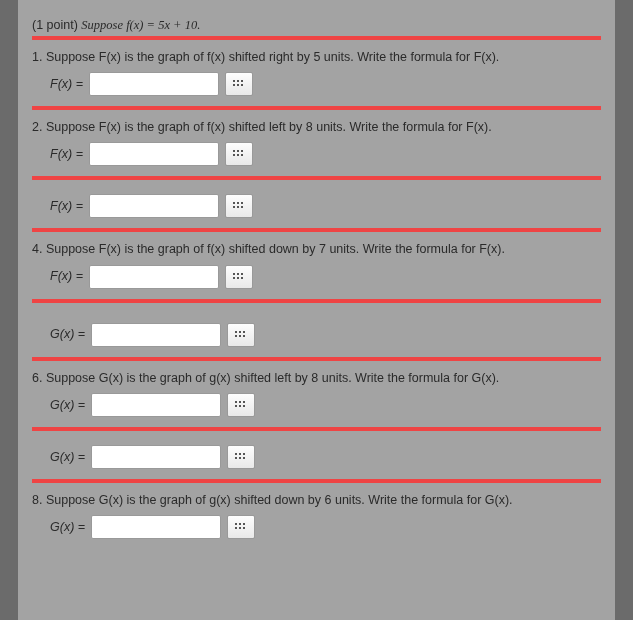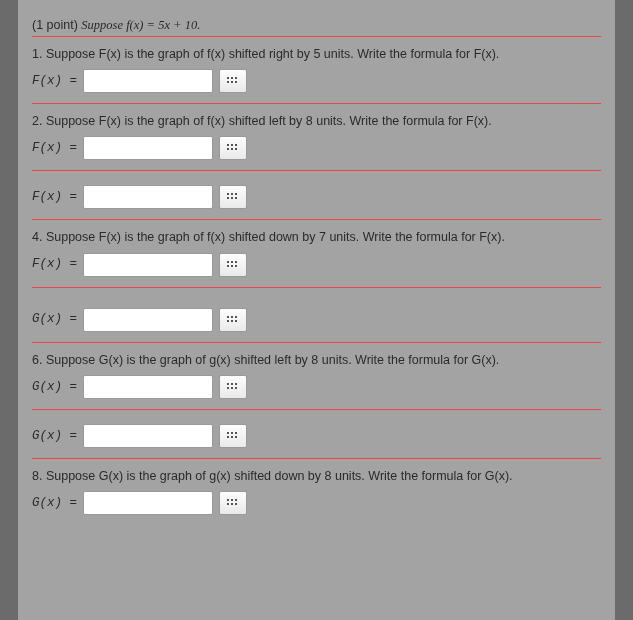--- a/index.html
+++ b/index.html
@@ -18,21 +18,21 @@
     padding: 12px 14px 20px 14px;
     min-height: 620px;
     font-size: 12.5px;
     color: #2a2a2a;
     line-height: 1.45;
   }
   .intro {
     padding: 4px 0 2px 0;
   }
   .question {
-    border-top: 1px solid #ef4444;
+    border-top: 4px solid #ef4444;
     padding: 8px 0 10px 0;
   }
   .question:first-of-type { border-top: none; }
   .answer-row {
     display: flex;
     align-items: center;
     gap: 6px;
     margin-top: 6px;
   }
   .lhs {
@@ -53,21 +53,21 @@
     border: 1px solid #999;
     background: linear-gradient(#fdfdfd,#e9e9e9);
     border-radius: 2px;
     display: inline-flex;
     align-items: center;
     justify-content: center;
     cursor: pointer;
   }
   .keypad svg { display:block; }
   .math { font-style: italic; font-family: 'Times New Roman', serif; }
-  .fn { font-style: italic; font-family: Liberation Mono, monospace; }
+  .fn { font-style: italic; font-family: Liberation Sans, sans-serif; margin-left: 18px; }
 </style>
 </head>
 <body>
 
 <div class="page">
 
   <div class="intro">
     <span>(1 point)</span>
     <span class="math">Suppose f(x) = 5x + 10.</span>
   </div>
@@ -218,21 +218,21 @@
               <rect x="9" y="5" width="2" height="2"></rect>
             </g>
           </svg>
       </span>
     </div>
   </div>
 
   <div class="question">
     <div>
       <span>8.</span>
-      <span>Suppose G(x) is the graph of g(x) shifted down by 8 units. Write the formula for G(x).</span>
+      <span>Suppose G(x) is the graph of g(x) shifted down by 6 units. Write the formula for G(x).</span>
     </div>
     <div class="answer-row">
       <span class="fn lhs">G(x) =</span>
       <input class="answer-input" type="text" style="">
       <span class="keypad">
         <svg width="14" height="10" viewBox="0 0 14 10">
             <g fill="#555">
               <rect x="1" y="1" width="2" height="2"></rect>
               <rect x="5" y="1" width="2" height="2"></rect>
               <rect x="9" y="1" width="2" height="2"></rect>

